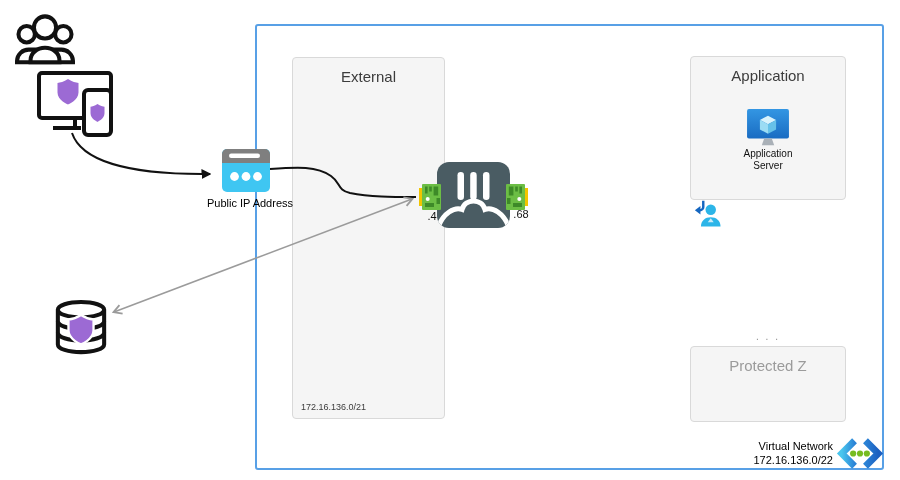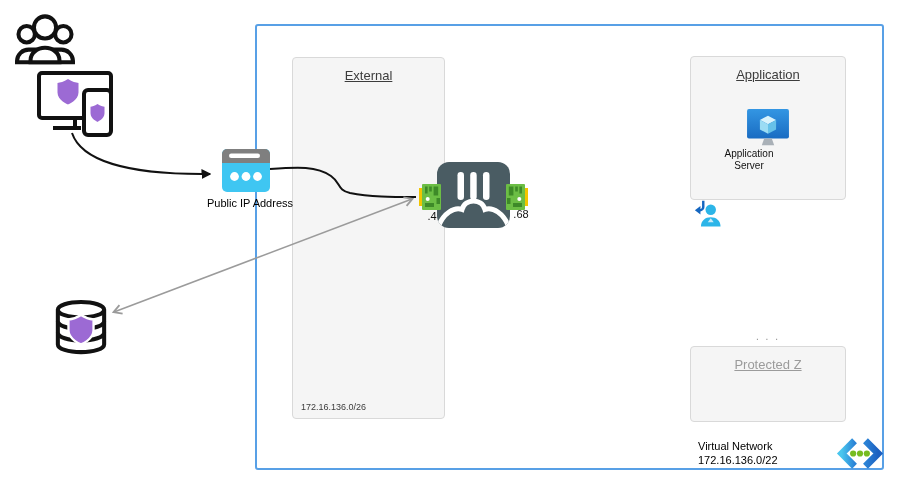--- a/index.html
+++ b/index.html
@@ -6,44 +6,44 @@
   html,body { background:#fff; }
   body { font-family:"Liberation Sans","DejaVu Sans",sans-serif; color:#222; }
   .canvas { position:relative; width:900px; height:480px; background:#fff; overflow:hidden; }
   .abs { position:absolute; }
 
   .vnet-box { left:255px; top:24px; width:629px; height:446px;
               border:2px solid #58A0E6; border-radius:3px; z-index:1; }
 
   .subnet { background:#F5F5F5; border:1px solid #D9D9D9; border-radius:4px; z-index:1; }
   .subnet-label { position:absolute; top:10px; left:0; right:0; text-align:center;
-                  font-size:13px; color:#3c3c3c;text-decoration:underline; }
+                  font-size:15px; color:#3c3c3c; }
   .subnet-label.muted { color:#9B9B9B; }
   .cidr { position:absolute; bottom:6px; font-size:9px; color:#3c3c3c; }
   .cidr.left { left:8px; } .cidr.right { right:8px; }
 
   .connectors { left:0; top:0; z-index:2; pointer-events:none; }
   .node { z-index:3; }
 
   .small-label { font-size:11px; color:#000; text-align:center; line-height:14px; }
   .ip-label { font-size:11px; color:#111; text-align:center; }
   .appserver-label { font-size:10px; color:#111; text-align:center; line-height:12px; }
   .ellipsis { font-size:10px; color:#8f8f8f; text-align:center; letter-spacing:2px; z-index:1; }
-  .vnet-label { font-size:11px; color:#000; text-align:left; line-height:14px; }
+  .vnet-label { font-size:11px; color:#000; text-align:right; line-height:14px; }
 </style>
 </head>
 <body>
 
 <div class="canvas">
 
   <div class="abs vnet-box"></div>
 
   <div class="abs subnet" style="left:292px; top:57px; width:153px; height:362px;">
     <div class="subnet-label">External</div>
-    <div class="cidr left">172.16.136.0/26</div>
+    <div class="cidr left">172.16.136.0/21</div>
   </div>
 
 
   <div class="abs subnet" style="left:690px; top:56px; width:156px; height:144px;">
     <div class="subnet-label">Application</div>
   </div>
 
 
   <div class="abs ellipsis" style="left:690px; top:331px; width:156px;">. . .</div>
 
@@ -159,21 +159,21 @@
             <stop offset="1" stop-color="#1A6CC2"></stop>
         </linearGradient>
       </defs>
       <rect x="0" y="0" width="44" height="31" rx="2" fill="url(#scr)"></rect>
       <path d="M22,7 L30.5,11.5 L22,16 L13.5,11.5 z" fill="#D9F3FC"></path>
       <path d="M13.5,11.5 L22,16 L22,26 L13.5,21.5 z" fill="#9BDCF4"></path>
       <path d="M30.5,11.5 L22,16 L22,26 L30.5,21.5 z" fill="#66C1E9"></path>
       <path d="M18,31 h8 l2.5,7 h-13 z" fill="#A9B0B7"></path>
     </svg>
   </div>
-  <div class="abs node appserver-label" style="left:716px; top:148px; width:66px;">Application Server</div>
+  <div class="abs node appserver-label" style="left:735px; top:148px; width:66px;">Application Server</div>
 
   <div class="abs node" style="left:693px; top:199px;">
     <svg width="28" height="28" viewBox="0 0 30 30">
       <path d="M11,2 v6.5 a3.5,3.5 0 0 1 -3.5,3.5 H6" fill="none" stroke="#1466C0" stroke-width="2.6"></path>
       <path d="M8,7.5 L2,12 L8,16.5 z" fill="#1466C0"></path>
       <circle cx="19" cy="11.5" r="5.6" fill="#2CB5E8"></circle>
       <path d="M8.5,29.5 c0,-6.5 4.7,-10 10.5,-10 s10.5,3.5 10.5,10 z" fill="#2CB5E8"></path>
       <path d="M19,20.5 l-3.2,4.5 h6.4 z" fill="#CBEBF8"></path>
     </svg>
   </div>

